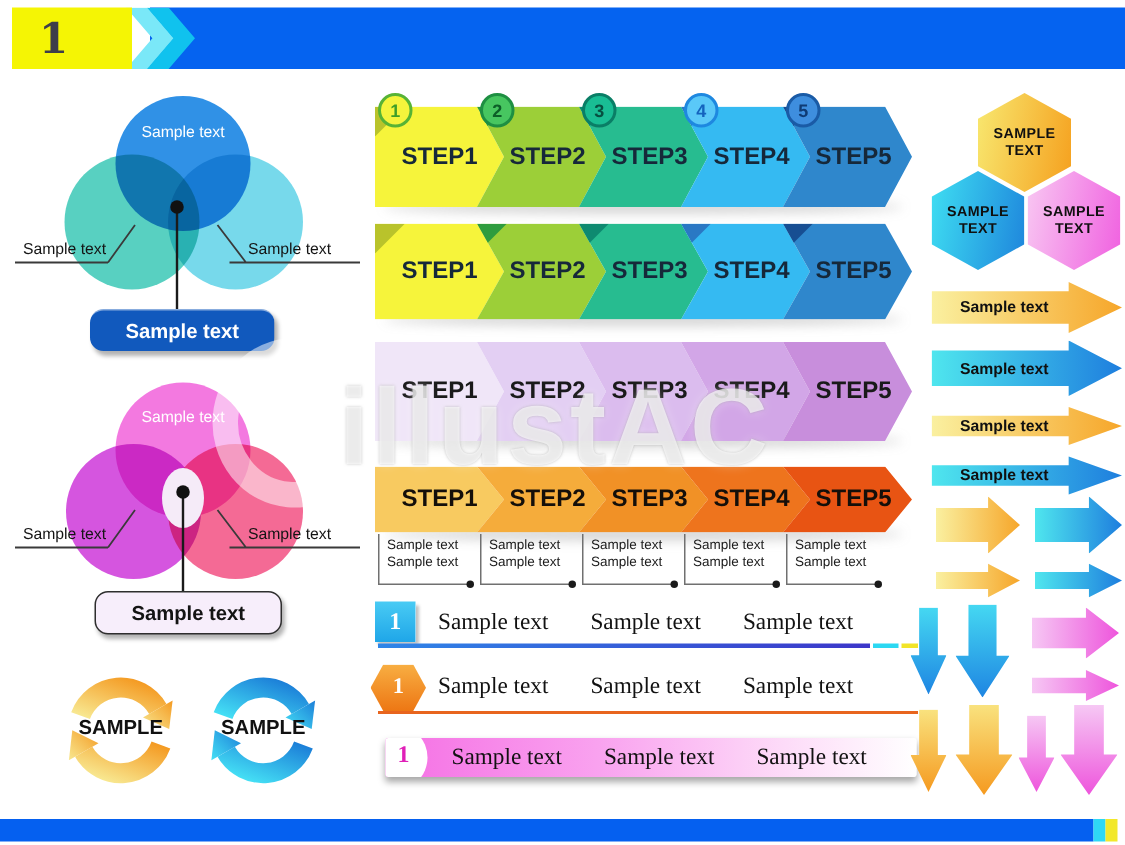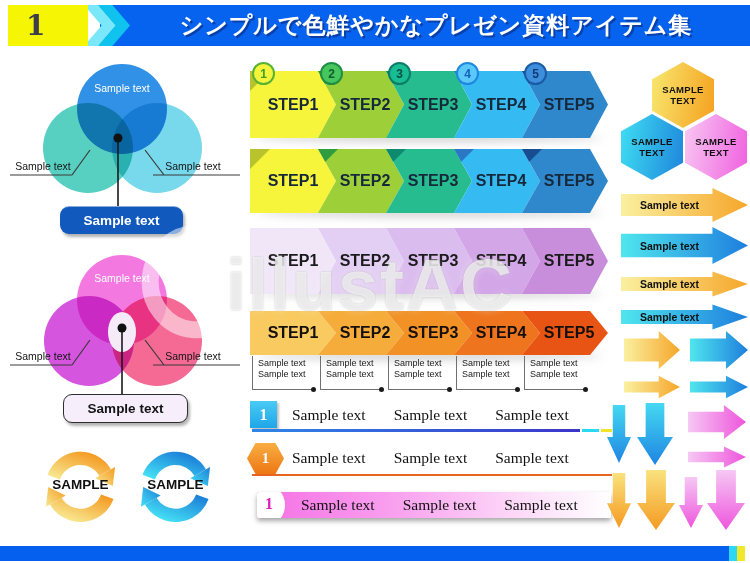--- a/index.html
+++ b/index.html
@@ -130,21 +130,20 @@
 </style>
 </head>
 <body>
 
 <div class="stage">
 
   <div class="abs hdr-bar"></div>
   <div class="abs hdr-chev hdr-chev1"></div>
   <div class="abs hdr-chev hdr-chev2"></div>
   <div class="abs hdr-num">1</div>
-  <div class="abs hdr-title">シンプルで色鮮やかなプレゼン資料アイテム集</div>
 
   <div class="vcir vb-top"></div>
   <div class="vcir vb-left"></div>
   <div class="vcir vb-right"></div>
   <div class="vlabel on-circle abs" style="left:82px;top:82px;">Sample text</div>
   <div class="vlabel abs" style="left:14px;top:160px;">Sample text</div>
   <div class="vlabel abs" style="left:164px;top:160px;">Sample text</div>
   <svg class="vsvg" style="top:60px;height:180px;" viewBox="0 0 250 180">
     <path d="M10,115 H72 M72,115 L90,90 M153,115 H240 M164,115 L145,90" stroke="#3A3A3A" stroke-width="1.2" fill="none"></path>
     <line x1="118" y1="78" x2="118" y2="148" stroke="#1A1A1A" stroke-width="1.6"></line>

